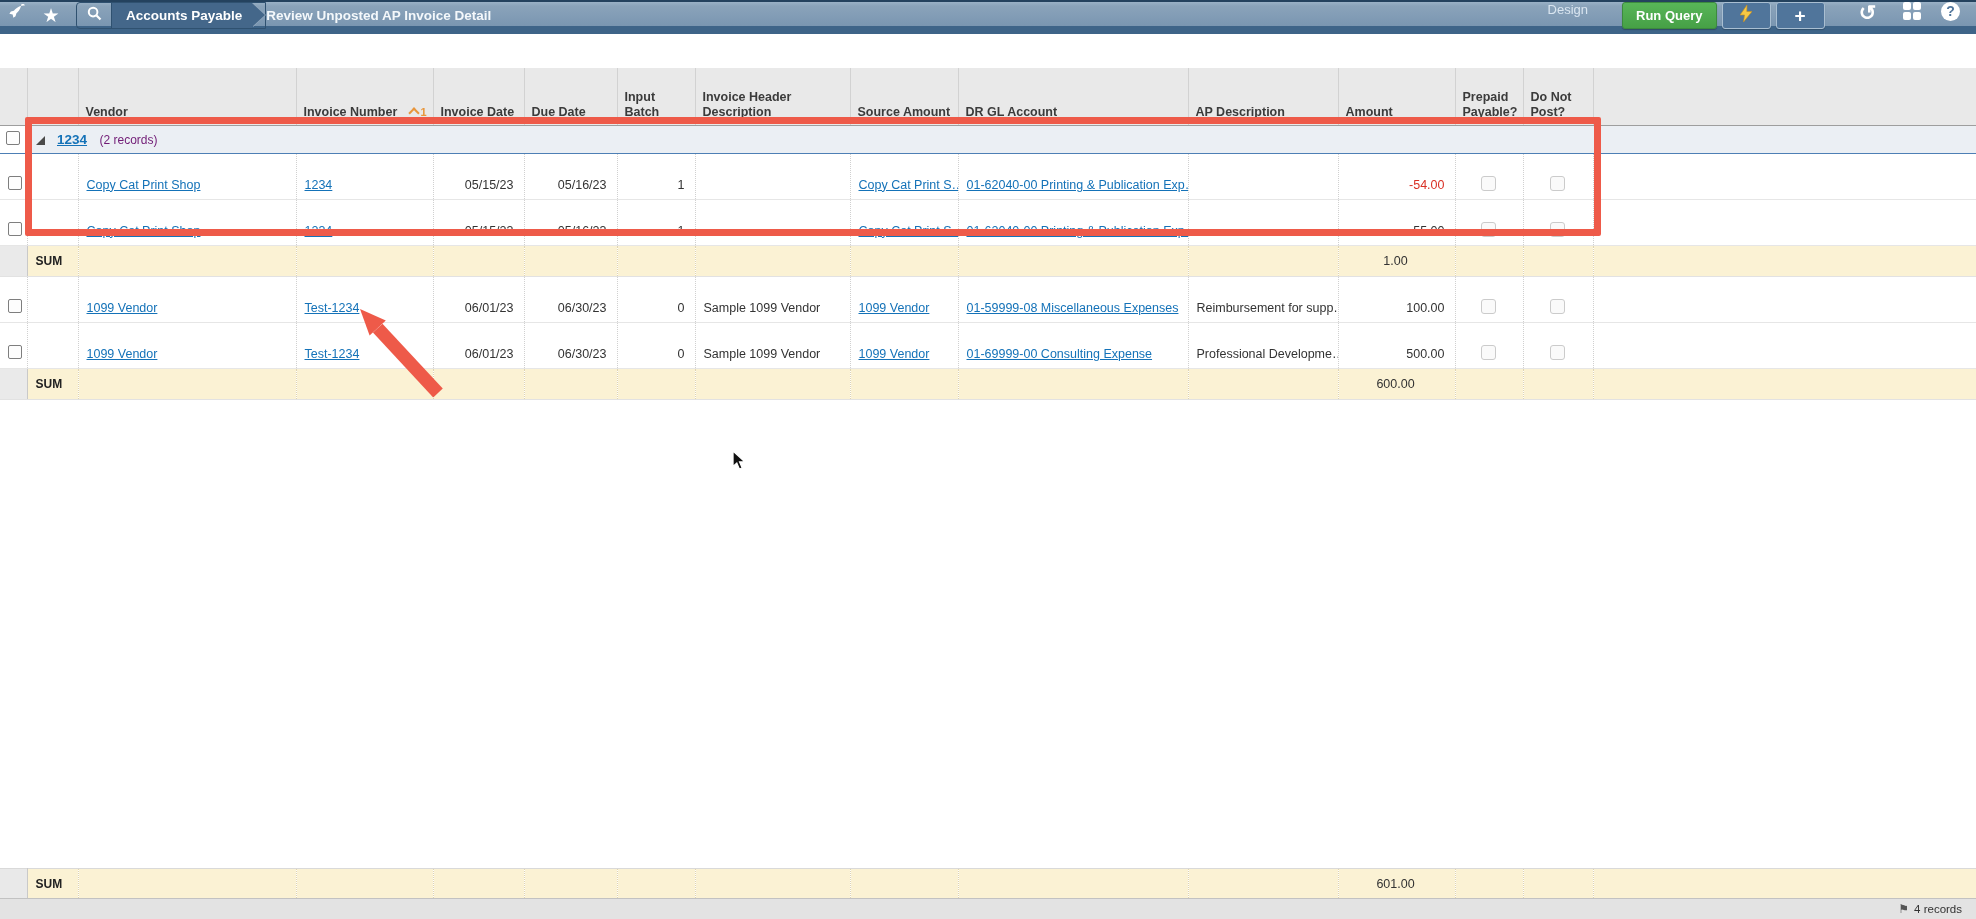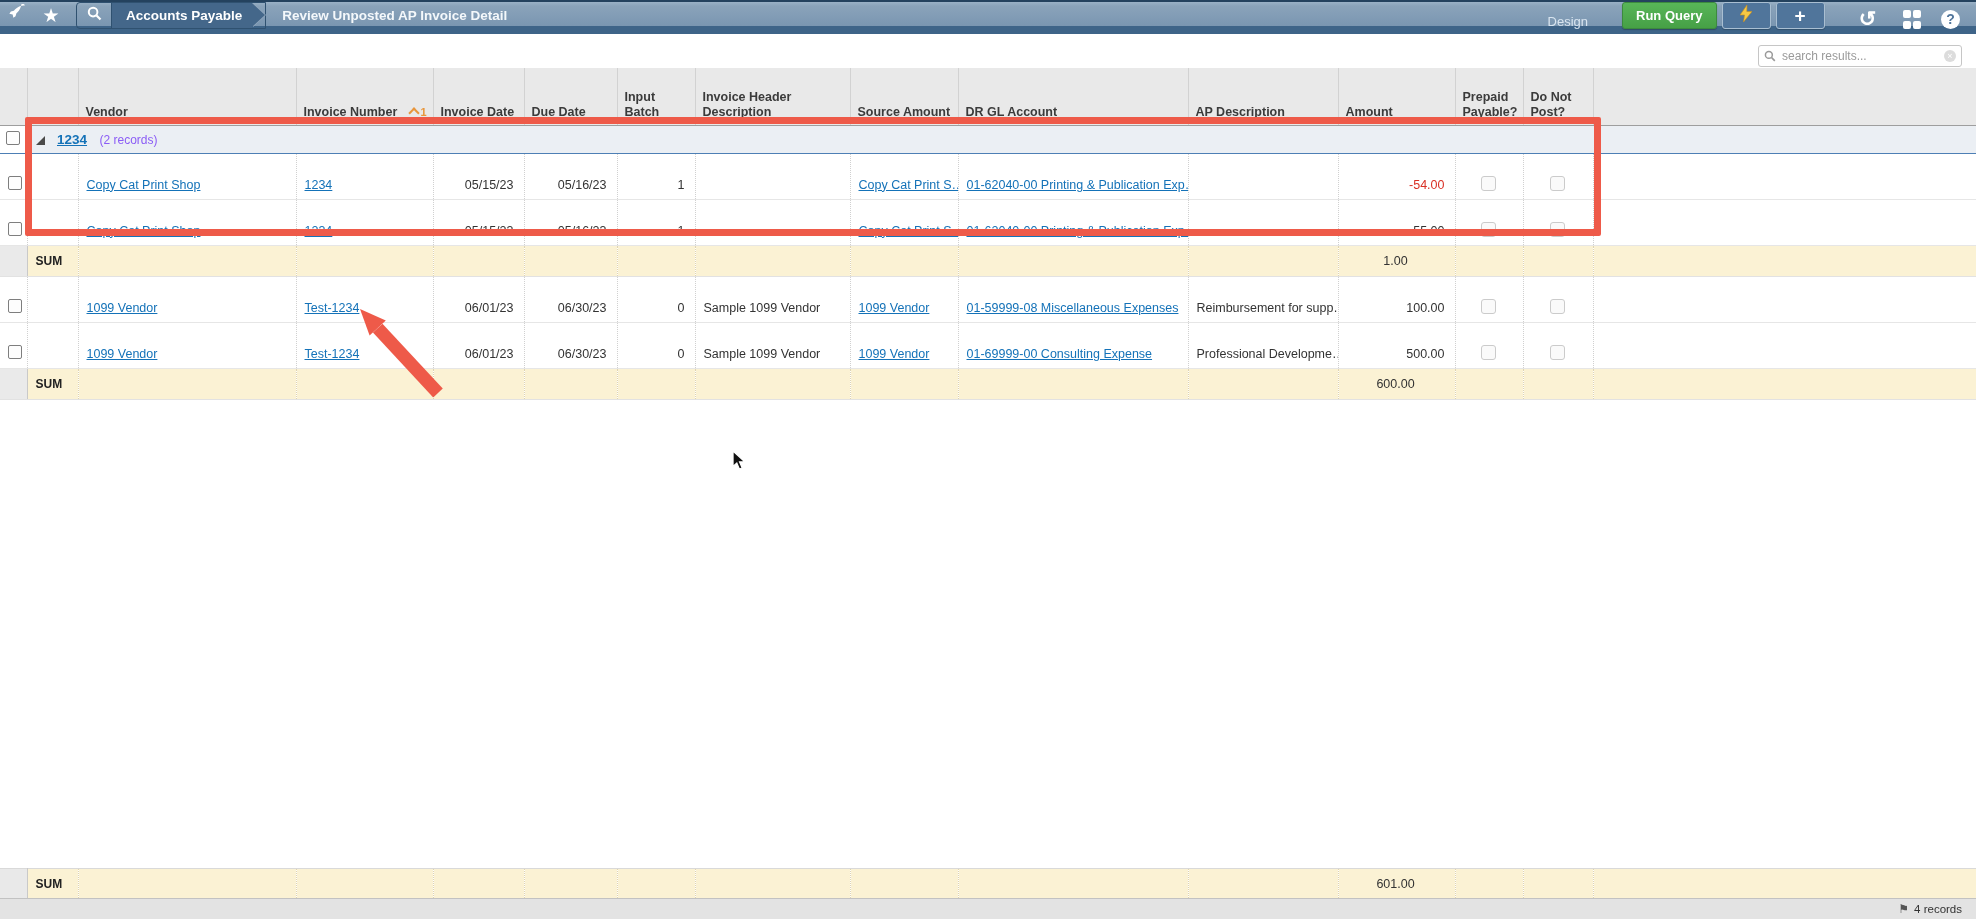--- a/index.html
+++ b/index.html
@@ -12,22 +12,22 @@
     display:flex;align-items:flex-start;}
   .topbar-inner{height:26px;margin-top:2px;width:100%;display:flex;align-items:center;}
   .tb-icon-btn{width:34px;height:24px;display:flex;align-items:center;justify-content:center;cursor:pointer;}
   .star-glyph{color:#fff;font-size:19px;line-height:1;}
   .crumb-group{display:flex;align-items:stretch;height:25px;border:1px solid #2F5170;border-radius:4px 0 0 4px;margin-left:8px;}
   .crumb-search{width:34px;display:flex;align-items:center;justify-content:center;border-right:1px solid #2F5170;}
   .crumb-seg{background:#44678A;color:#FFF;font-weight:700;font-size:13.5px;display:flex;align-items:center;
     padding:0 10px 0 14px;white-space:nowrap;}
   .crumb-arrow{width:0;height:0;border-top:12.5px solid transparent;border-bottom:12.5px solid transparent;
     border-left:13px solid #44678A;filter:drop-shadow(1px 0 0 #93A9BE);}
-  .page-title{color:#F4F8FB;font-size:13.5px;font-weight:600;margin-left:16px;white-space:nowrap;}
-  .tb-right{margin-left:auto;display:flex;align-items:flex-end;padding-right:16px;}
+  .page-title{color:#F4F8FB;font-size:13.5px;font-weight:600;white-space:nowrap;}
+  .tb-right{margin-left:auto;display:flex;align-items:flex-start;padding-right:16px;}
   .design-link{color:#D9E5F0;font-size:13px;margin-right:14px;cursor:pointer;}
   .btn-green{background:linear-gradient(180deg,#58B558,#46A046);border:1px solid #3C8A3E;border-radius:3px;
     color:#fff;font-weight:700;font-size:13px;height:25px;padding:0 13px;display:flex;align-items:center;cursor:pointer;
     box-shadow:0 1px 1px rgba(0,0,0,.25);margin-left:20px;}
   .btn-blue{background:#50759B;border:1px solid #A9BFD2;border-radius:3px;height:25px;width:47px;
     display:flex;align-items:center;justify-content:center;cursor:pointer;box-shadow:0 1px 1px rgba(0,0,0,.2);}
   .btn-blue.plus{color:#fff;font-size:19px;font-weight:700;line-height:1;}
   .tb-faricon{color:#fff;font-size:21px;font-weight:700;width:30px;text-align:center;cursor:pointer;line-height:1;}
   .grid-icon{display:grid;grid-template-columns:8px 8px;grid-template-rows:8px 8px;gap:2.5px;cursor:pointer;}
   .grid-icon div{background:#fff;border-radius:2px;}
@@ -55,21 +55,21 @@
   .cbcell{border-right:1px solid #C9C9C9;text-align:center;vertical-align:middle;background:#fff;}
   .rowcb{display:inline-block;width:12px;height:12px;border:1px solid #7E7E7E;border-radius:2px;background:#FDFDFD;cursor:pointer;}
   .flagcb{display:inline-block;width:13px;height:13px;border:1px solid #CBCBCB;border-radius:3px;background:#FAFAFA;}
 
   tr.grouprow td.groupcell{background:#F5F5F5;border-bottom:1px solid #DDD;height:25px;vertical-align:middle;padding-left:6px;}
   tr.grouprow.selected td.groupcell{background:#EBEFF4;border-top:1.5px solid #4D7FB5;border-bottom:1.5px solid #4D7FB5;}
   tr.grouprow.selected td.cbcell{border-top:1.5px solid #4D7FB5;border-bottom:1.5px solid #4D7FB5;}
   .expander{display:inline-block;width:0;height:0;border-bottom:9px solid #4A4A4A;border-left:9px solid transparent;
     margin:0 9px 1px 2px;vertical-align:middle;cursor:pointer;}
   .grouplink{color:#1472B8;font-weight:700;font-size:13.5px;text-decoration:underline;cursor:pointer;}
-  .reccount{color:#8b5cf6;font-size:12px;margin-left:9px;}
+  .reccount{color:#701a75;font-size:12px;margin-left:9px;}
 
   tr.datarow td{background:#fff;border-bottom:1px solid #E6E6E6;border-right:1px dotted #D0D0D0;height:29px;
     vertical-align:middle;padding:16px 10px 0 8px;}
   tr.datarow td.nob{border-right:none;}
   tr.datarow td.num{text-align:right;}
   a.cell-link{color:#1472B8;text-decoration:underline;cursor:pointer;}
   .neg{color:#D93025;}
   td.ckcol{text-align:center;padding:0;}
 
   tr.sumrow td{background:#FBF2D4;border-bottom:1px solid #E2E2E2;border-right:1px dotted #DDD3B4;height:30px;
@@ -158,32 +158,20 @@
             <div></div>
         </div>
         <div class="gap20"></div>
         <div class="help-icon">
             <span>?</span>
           </div>
       </div>
     </div>
   </div>
 
-  <div class="subbar">
-    <div class="searchbox">
-      <span style="margin-right:4px;display:flex;">
-        <svg width="12" height="12" viewBox="0 0 16 16">
-            <circle cx="6.5" cy="6.5" r="4.6" fill="none" stroke="#9A9A9A" stroke-width="2"></circle>
-            <line x1="10.2" y1="10.2" x2="14.4" y2="14.4" stroke="#9A9A9A" stroke-width="2.2"></line>
-          </svg>
-      </span>
-      <input type="text" placeholder="search results..." style="">
-      <span class="clear-circle">×</span>
-    </div>
-  </div>
 
   <table class="grid">
     <colgroup>
       <col style="width:27px">
         <col style="width:51px">
         <col style="width:218px">
         <col style="width:137px">
       <col style="width:91px">
         <col style="width:93px">
         <col style="width:78px">

